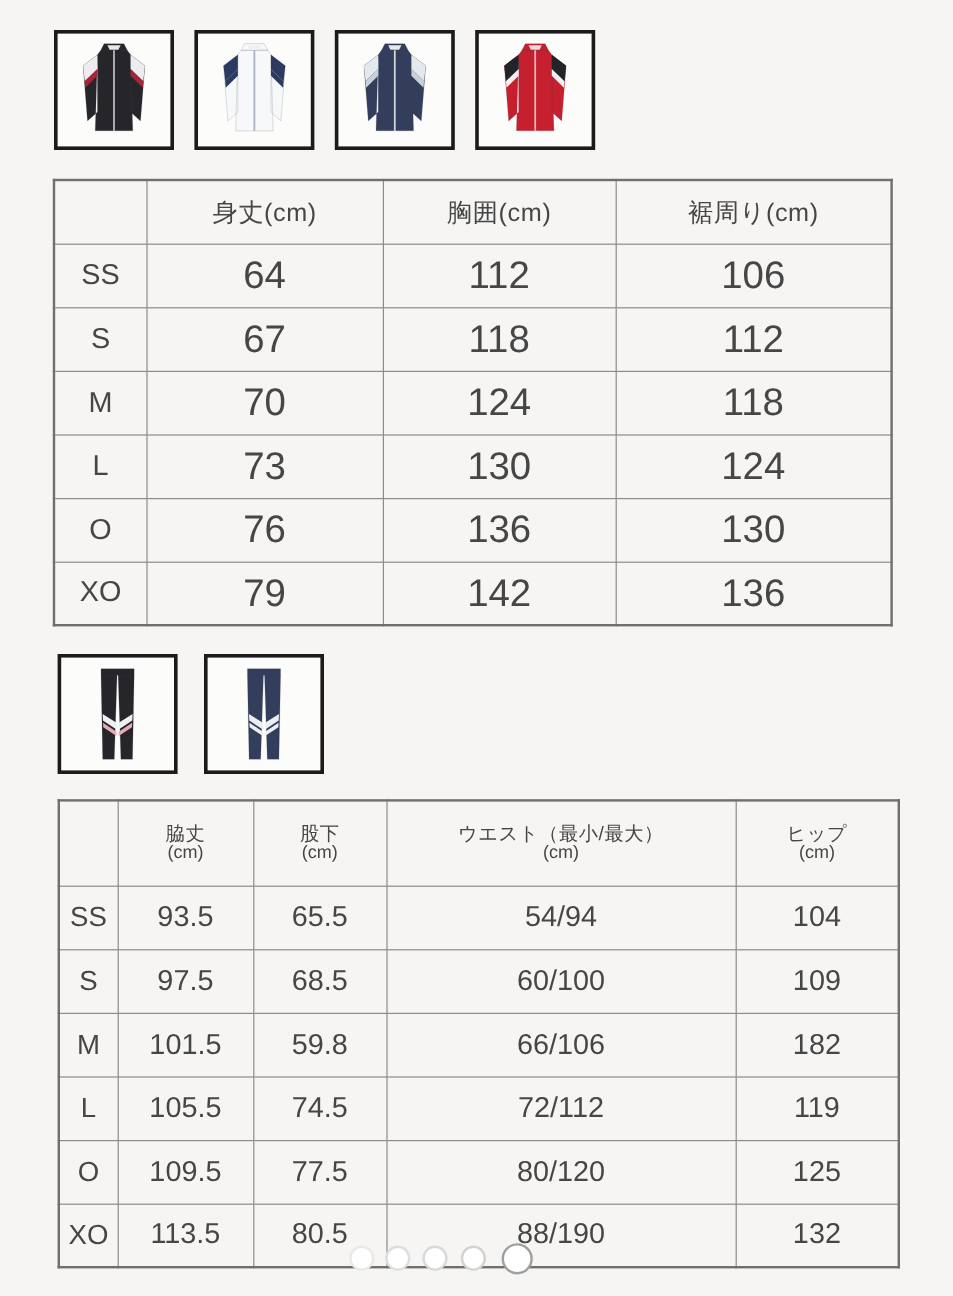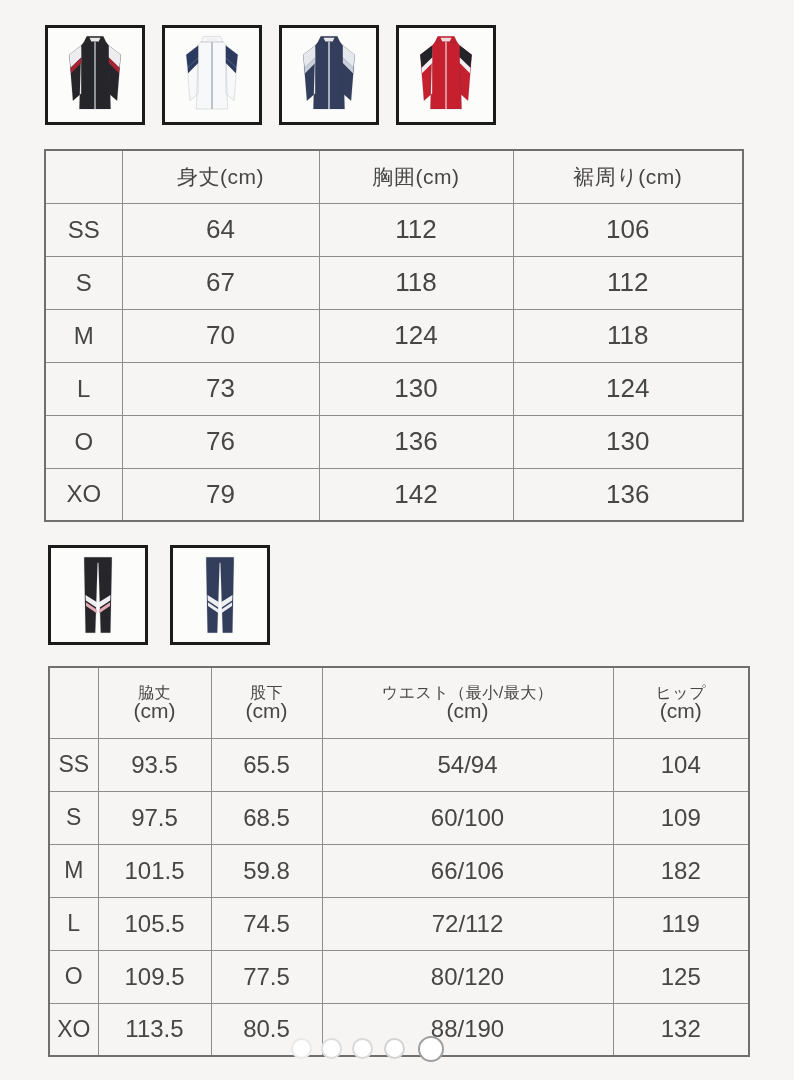--- a/index.html
+++ b/index.html
@@ -36,30 +36,30 @@
     border: 1px solid #8c8c8c;
     text-align: center;
     vertical-align: middle;
     font-weight: 400;
     overflow: hidden;
     white-space: nowrap;
   }
   table.t1 { left: 44px; top: 149px; width: 698px; }
   table.t1 tr { height: 53px; }
   table.t1 th.h { font-size: 21px; letter-spacing: 0.5px; }
-  table.t1 td { font-size: 26px; }
+  table.t1 td { font-size: 32px; }
   table.t1 th.rowlabel { font-size: 24px; }
 
   table.t2 { left: 48px; top: 666px; width: 700px; }
   table.t2 tr.hdr { height: 71px; }
   table.t2 tr.data { height: 53px; }
   table.t2 td { font-size: 24px; }
   table.t2 th.rowlabel { font-size: 23px; }
   .h2main { display: block; font-size: 16px; line-height: 1.0; letter-spacing: 0.5px; }
-  .h2sub  { display: block; font-size: 21px; line-height: 1.0; margin-top: -1px; }
+  .h2sub  { display: block; font-size: 15px; line-height: 1.0; margin-top: -1px; }
 
   
   .dot {
     position: absolute;
     border-radius: 50%;
     background: #ffffff;
     z-index: 5;
   }
   .dot.d1 { left: 291px; top: 1038px; width: 21px; height: 21px; border: 2px solid #e9e9e9; }
   .dot.d2 { left: 321px; top: 1038px; width: 21px; height: 21px; border: 2px solid #dedede; }

